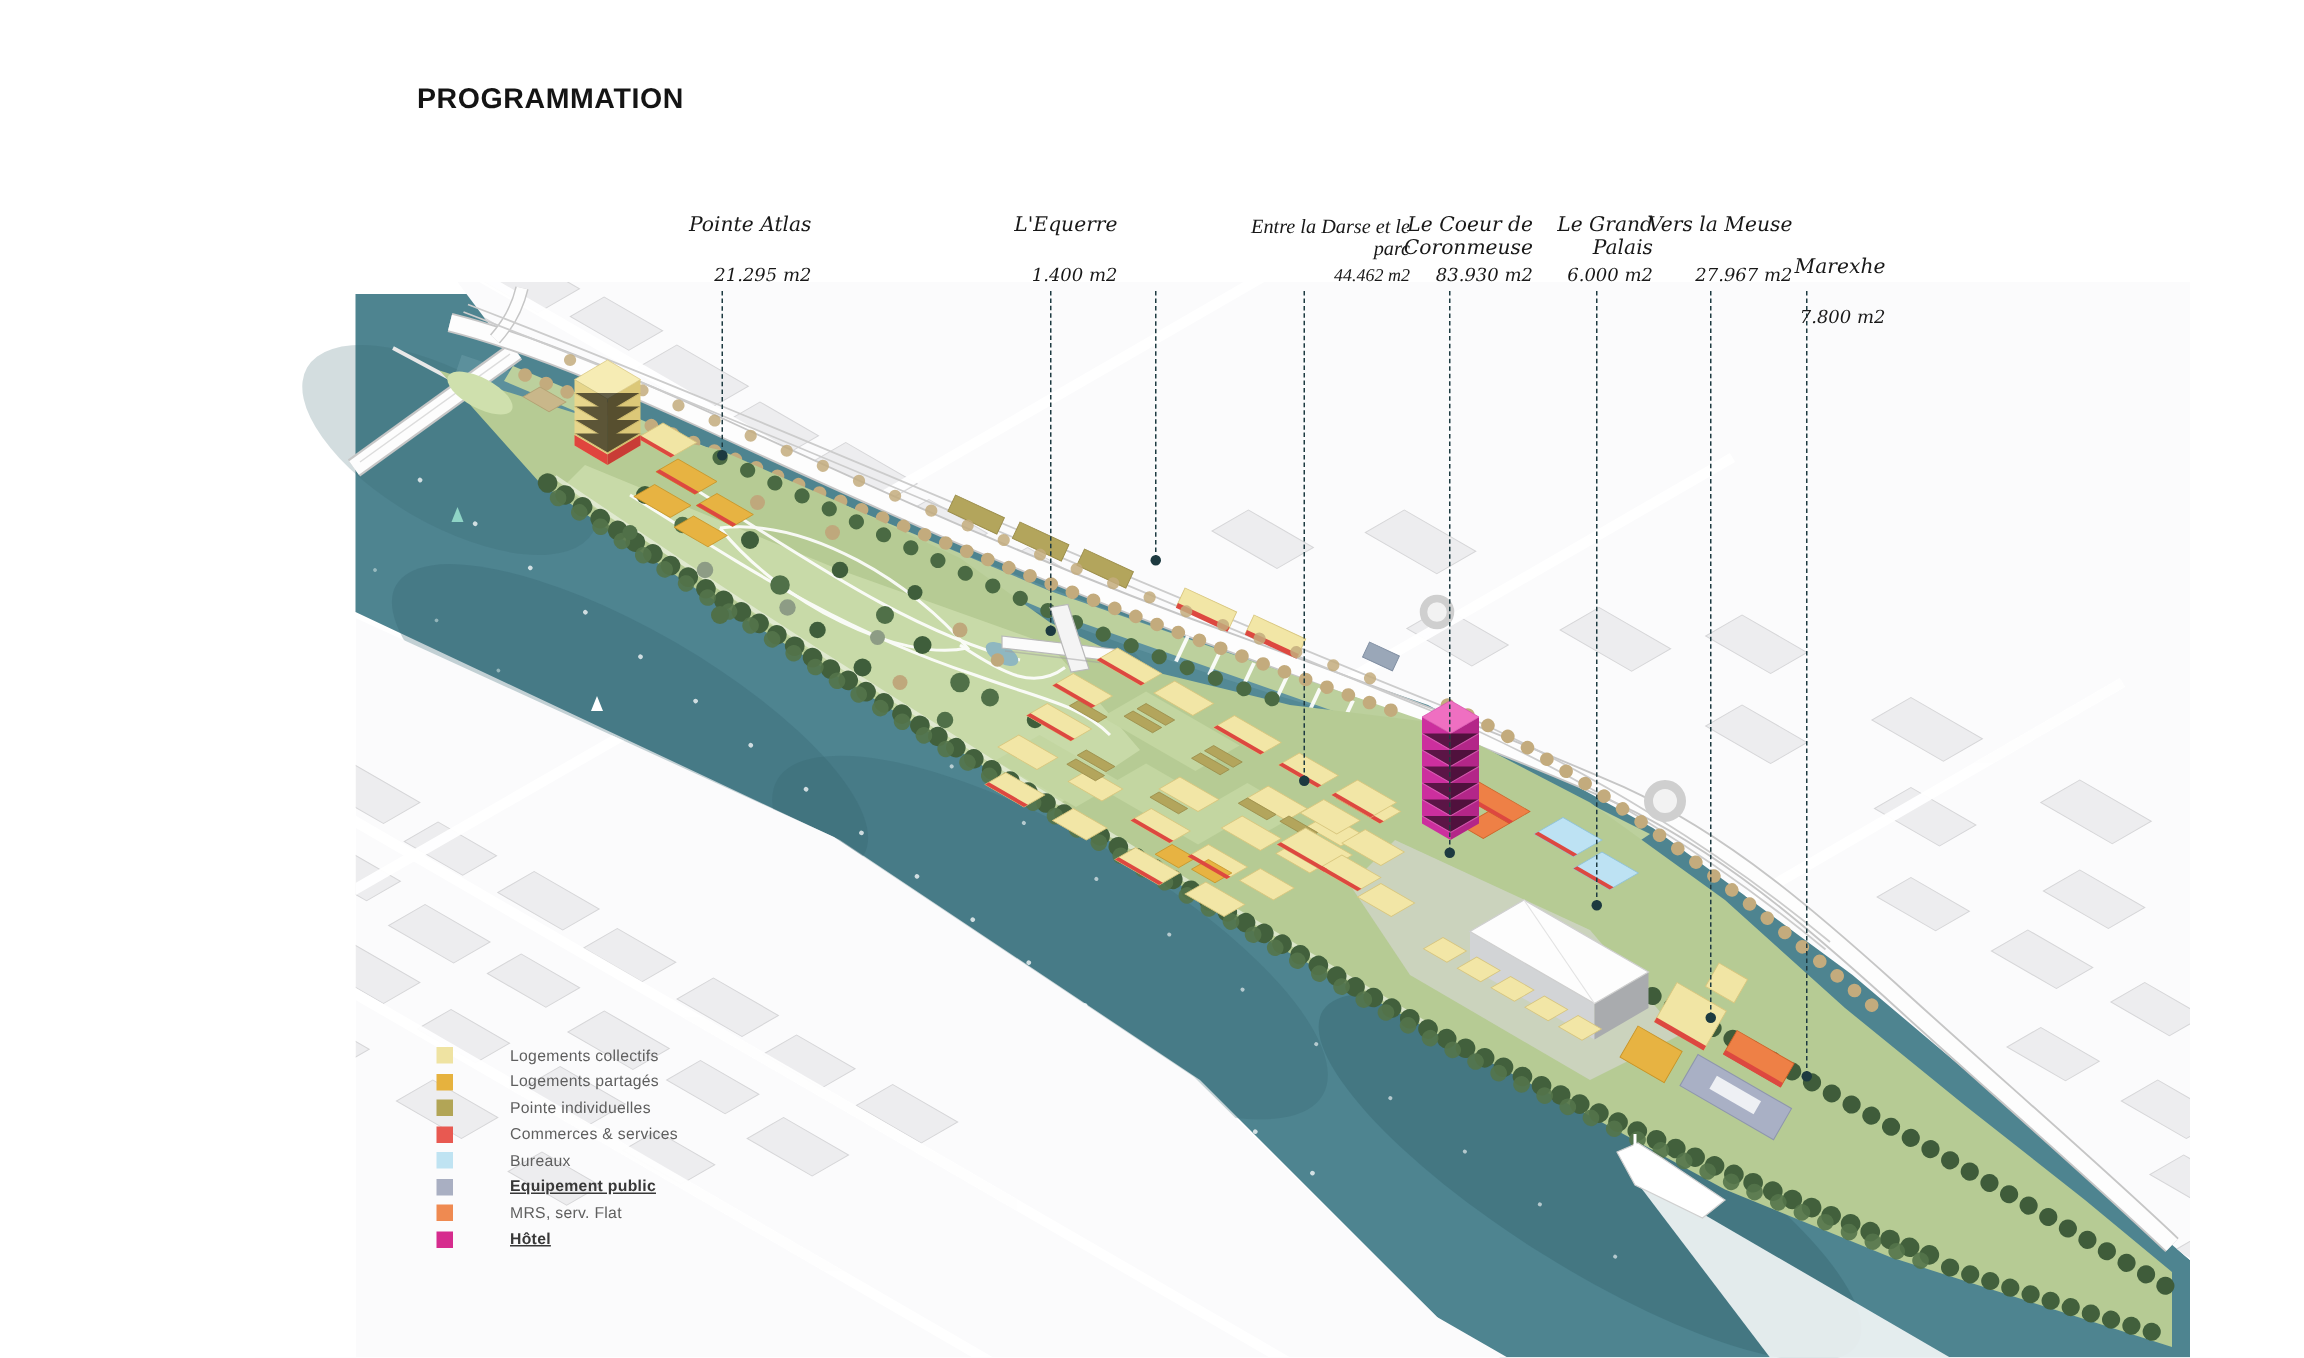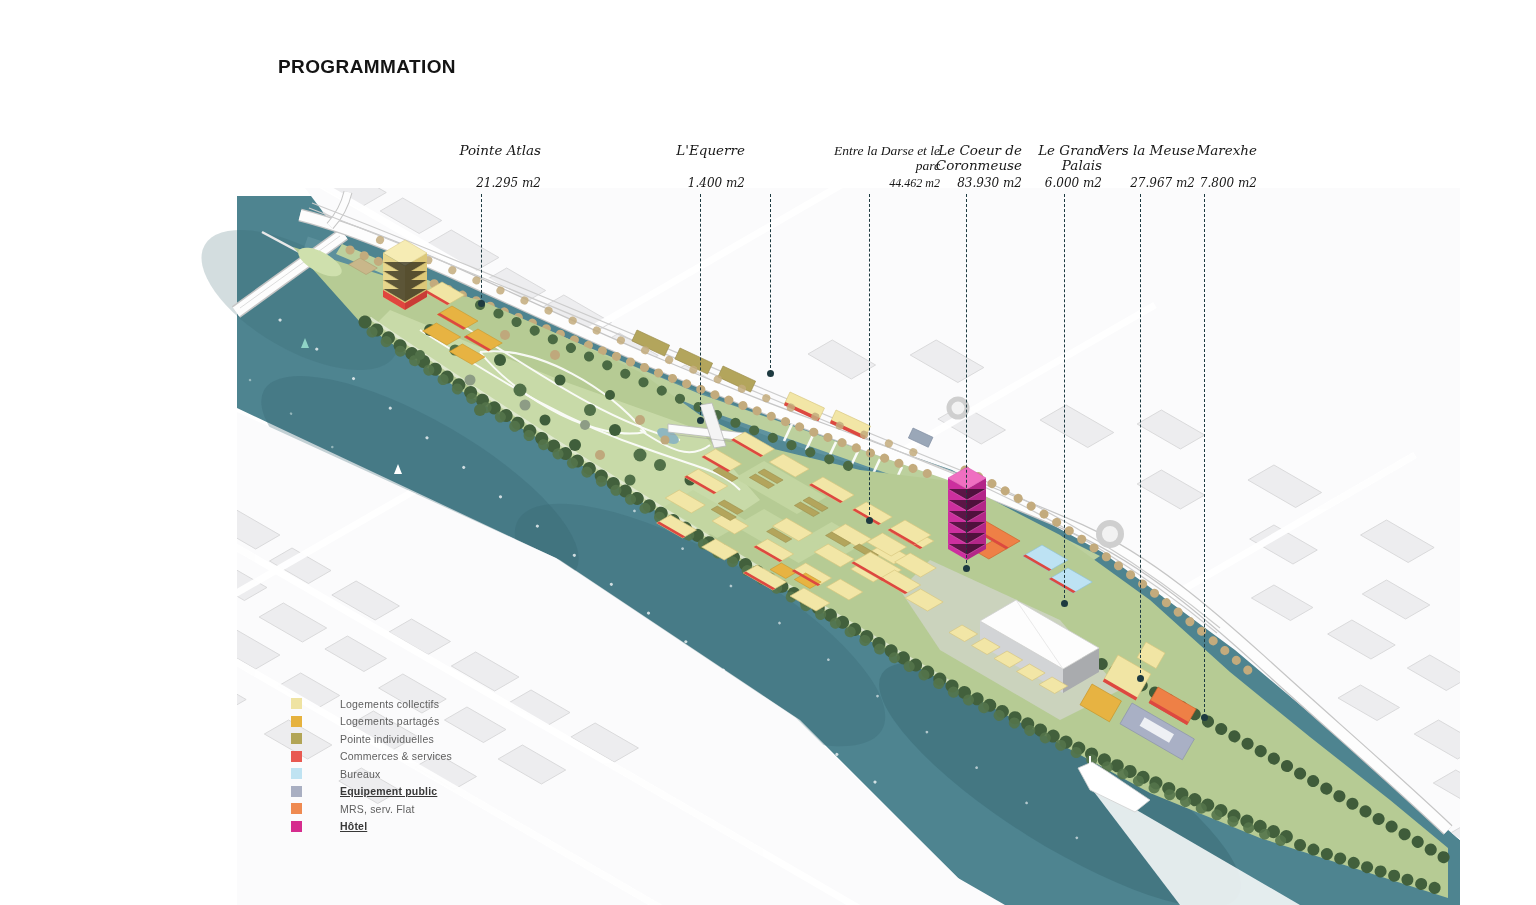--- a/index.html
+++ b/index.html
@@ -496,21 +496,21 @@
     <div class="zarea">83.930 m2</div>
   </div>
   <div class="zone" style="left:1022px;width:80px;">
     <div class="zname">Le Grand Palais</div>
     <div class="zarea">6.000 m2</div>
   </div>
   <div class="zone" style="left:1085px;width:110px;">
     <div class="zname">Vers la Meuse</div>
     <div class="zarea">27.967 m2</div>
   </div>
-  <div class="zone" style="left:1167px;width:90px;">
+  <div class="zone" style="left:1167px;width:90px;margin-top:28px;">
     <div class="zname">Marexhe</div>
     <div class="zarea">7.800 m2</div>
   </div>
 
   <div class="leader" style="left:481px;height:109px;"></div>
   <div class="ldot" style="left:478px;top:300px;"></div>
   <div class="leader" style="left:700px;height:226px;"></div>
   <div class="ldot" style="left:697px;top:417px;"></div>
   <div class="leader" style="left:770px;height:179px;"></div>
   <div class="ldot" style="left:767px;top:370px;"></div>

